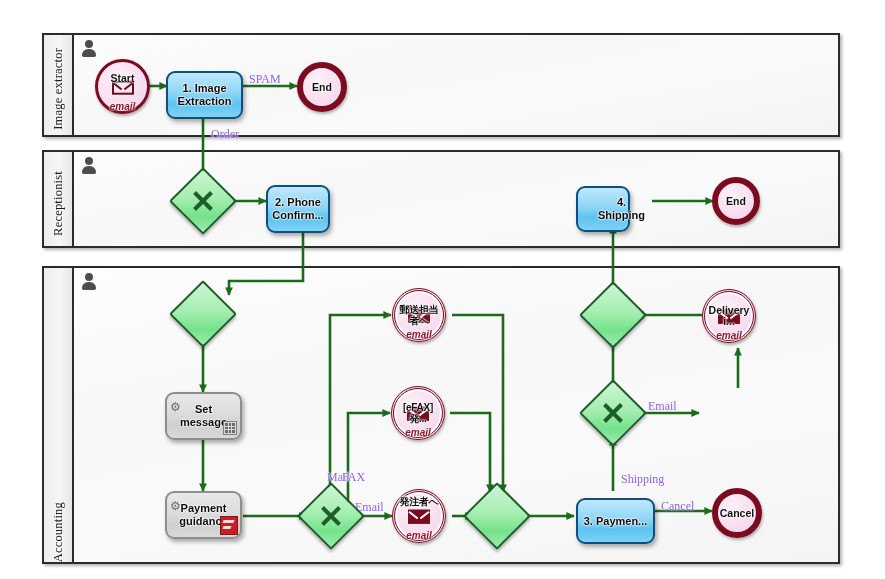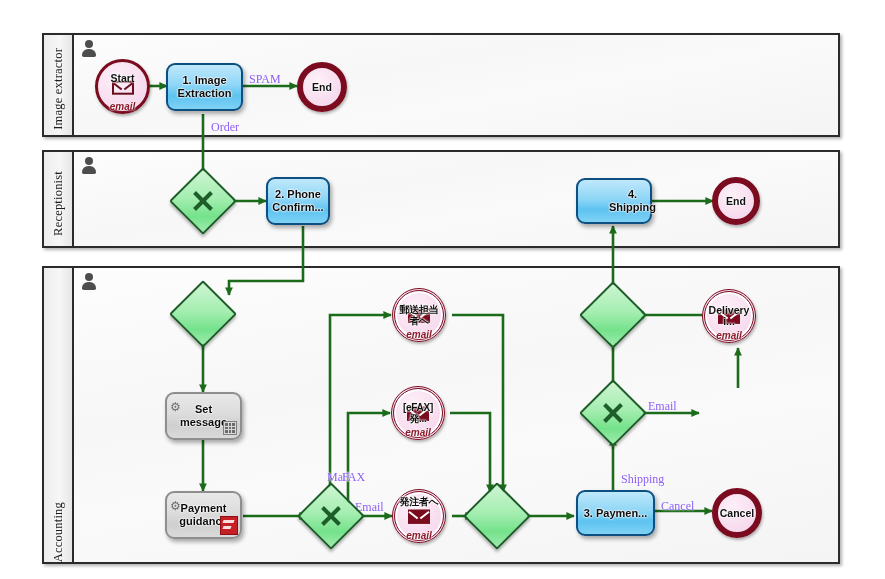--- a/index.html
+++ b/index.html
@@ -135,20 +135,21 @@
     font-weight: bold;
     color: #0b0b0b;
     line-height: 13px;
     text-shadow: 0 0 2px #fff, 0 0 2px #fff, 0 0 2px #fff;
     position: relative; z-index: 3;
     padding: 0 4px;
   }
   .task.user {
     border: 2px solid #0d4f80;
     background: linear-gradient(to bottom,#bfe8fb 0%,#8fd6f6 45%,#5ec3f0 70%,#7fd2f4 100%);
+    margin-top: 8px;
   }
   .task.script {
     border: 2px solid #8e8e8e;
     background: linear-gradient(to bottom,#e8e8e8 0%,#dcdcdc 45%,#cfcfcf 72%,#dadada 100%);
   }
   
   .gear {
     position: absolute; left: 3px; top: 3px;
     width: 11px; height: 11px; z-index: 4;
   }
@@ -326,21 +327,21 @@
 
       <path d="M738,388 L738,348"></path>
 
       <path d="M702,315 L636,315"></path>
 
       <path d="M613,293 L613,226"></path>
     </g>
   </svg>
 
   <div class="conn-label" style="left:249px; top:72px;">SPAM</div>
-  <div class="conn-label" style="left:211px; top:120px;">Order</div>
+  <div class="conn-label" style="left:211px; top:127px;">Order</div>
   <div class="conn-label" style="left:327px; top:470px;text-align:center;">Mail</div>
   <div class="conn-label" style="left:342px; top:470px;">FAX</div>
   <div class="conn-label" style="left:355px; top:500px;">Email</div>
   <div class="conn-label" style="left:648px; top:399px;">Email</div>
   <div class="conn-label" style="left:621px; top:472px;">Shipping</div>
   <div class="conn-label" style="left:661px; top:499px;">Cancel</div>
 
   <div class="node event start" style="left:95px; top:59px; width:55px; height:55px; z-index:8;">
     <span class="env">
       <span class="flap"></span>
@@ -364,21 +365,21 @@
     <span class="mark">
         <span class="b1"></span>
         <span class="b2"></span>
       </span>
   </div>
 
   <div class="node task user" style="left:266px; top:177px; width:64px; height:48px; z-index:8;">
     <span class="t-text">2. Phone Confirm...</span>
   </div>
 
-  <div class="node task user" style="left:576px; top:178px; width:76px; height:46px; z-index:8;padding-left:37px;">
+  <div class="node task user" style="left:576px; top:178px; width:54px; height:46px; z-index:8;padding-left:37px;">
     <span class="t-text">4. Shipping</span>
   </div>
 
   <div class="node event end" style="left:712px; top:177px; width:48px; height:48px; z-index:8;">
     <span class="ev-text">End</span>
   </div>
 
   <div class="gw" style="left:179px; top:290px; width:48px; height:48px; z-index:8;">
     <span class="dia"></span>
   </div>

